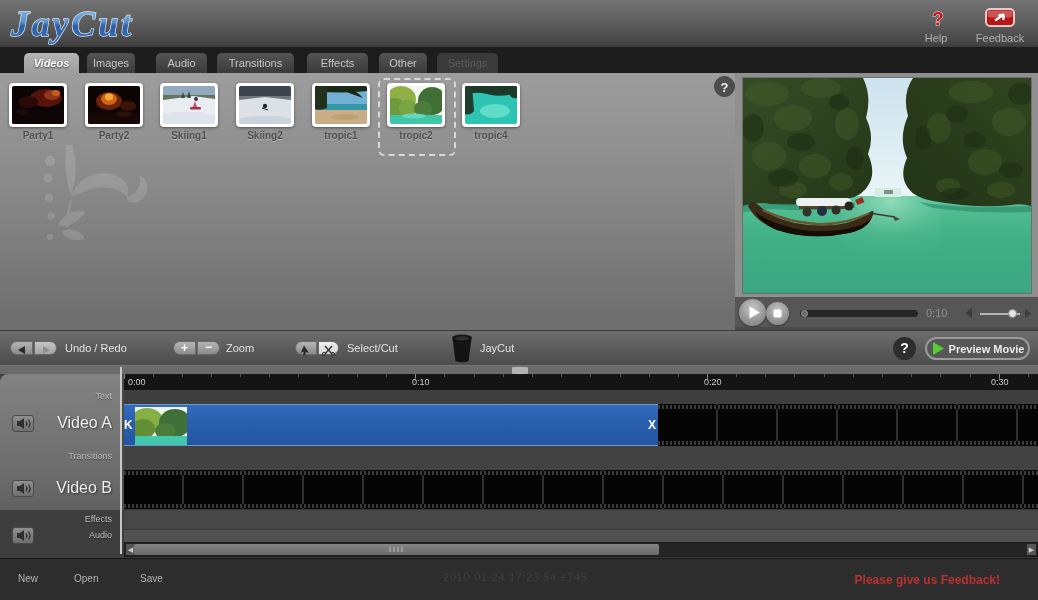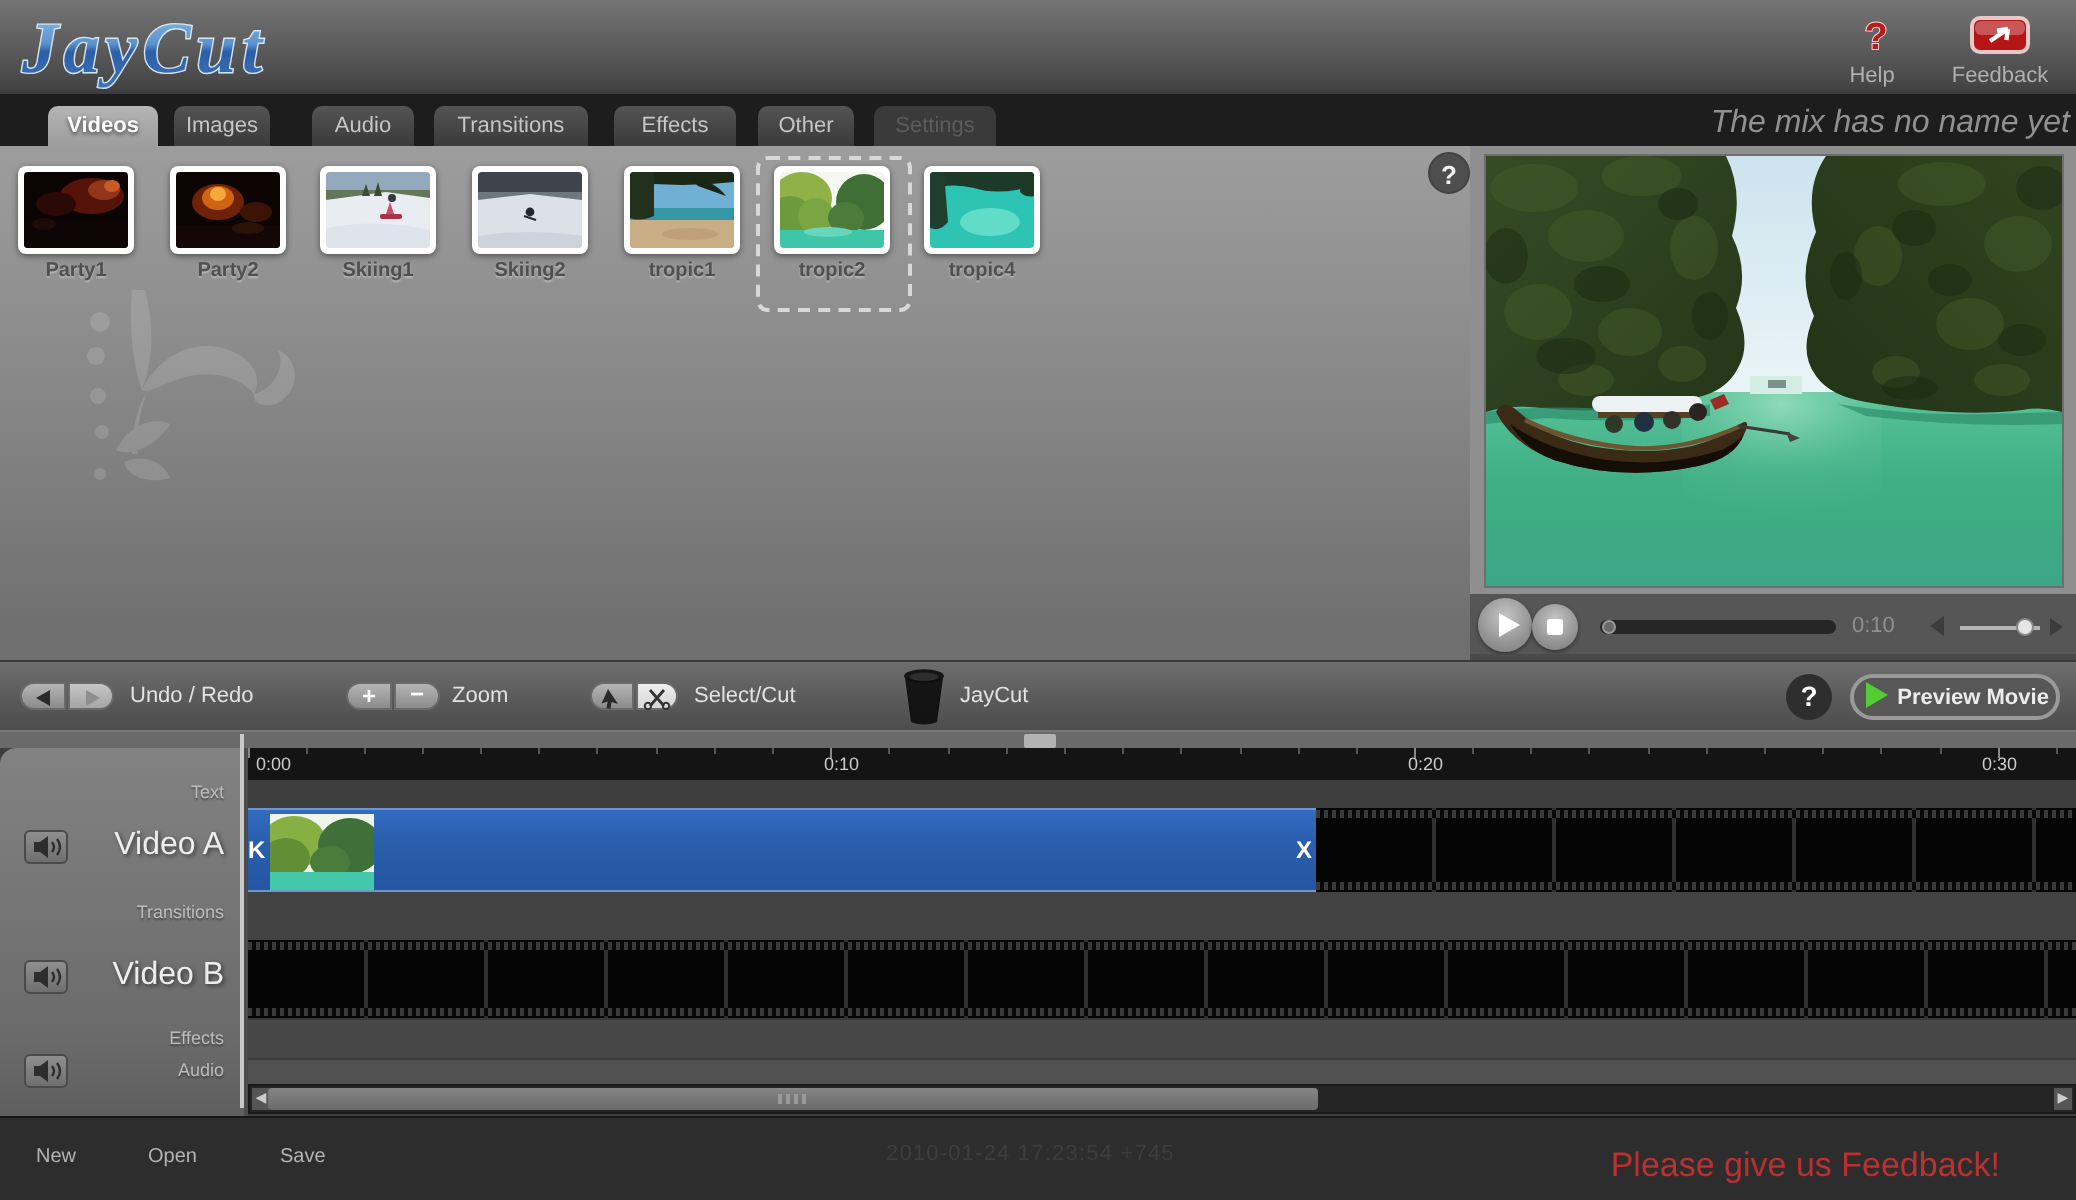--- a/index.html
+++ b/index.html
@@ -12,21 +12,21 @@
   background:linear-gradient(#747474, #5c5c5c 50%, #454545 92%, #3a3a3a); }
 #hdr-icons { right:10px; top:5px; width:150px; height:40px; }
 .hdr-lbl { color:#b0b0b0; font-size:11px; text-align:center; position:absolute; top:27px; width:70px; }
 
 
 #tabrow { left:0; top:47px; width:1038px; height:26px; background:#1d1d1d; }
 .tab { position:absolute; top:6px; height:20px; border-radius:5px 5px 0 0;
   background:linear-gradient(#545454,#3a3a3a); color:#c6c6c6; font-size:11px;
   text-align:center; line-height:20px; }
 .tab.active { background:linear-gradient(#b4b4b4,#9d9d9d); color:#fff; font-weight:bold;
-  text-shadow:0 1px 2px rgba(0,0,0,.6); }
+  text-shadow:0 1px 2px rgba(0,0,0,.6);font-style:italic; }
 .tab.disabled { background:#3a3a3a; color:#5c5c5c; }
 #mixname { position:absolute; right:3px; top:6px; color:#919191; font-size:16px; font-style:italic; }
 
 
 #library { left:0; top:73px; width:735px; height:257px;
   background:linear-gradient(#9d9d9d, #8b8b8b 40%, #6f6f6f 95%); }
 .thumb { position:absolute; top:10px; width:58px; height:44px; background:#fff;
   border-radius:4px; padding:3px; box-shadow:0 1px 3px rgba(0,0,0,.45); }
 .thumb svg { width:52px; height:38px; border-radius:2px; display:block; }
 .tlabel { position:absolute; top:57px; width:58px; text-align:center; font-size:10px;
@@ -57,21 +57,21 @@
   font-size:11px; font-weight:bold; line-height:20px; text-align:center; }
 #tb-help { position:absolute; left:893px; top:6px; width:23px; height:23px; border-radius:50%;
   background:#2e2e2e; color:#fff; font-size:14px; font-weight:bold; text-align:center; line-height:23px; }
 
 
 #zoomstrip { left:0; top:365px; width:1038px; height:9px; background:#6a6a6a; border-top:1px solid #777; }
 #zoomhandle { left:512px; top:1px; width:16px; height:7px; background:#b2b2b2; border-radius:1px; }
 
 
 #timeline { left:0; top:374px; width:1038px; height:184px; background:#3e3e3e; }
-#sidebar { left:0; top:0px; width:124px; height:184px;
+#sidebar { left:0; top:0px; width:124px; height:136px;
   background:linear-gradient(#828282, #6a6a6a 80%, #5f5f5f); border-radius:8px 0 0 0;
   border-right:2px solid #4c4c4c; }
 .side-sm { position:absolute; right:10px; color:#bdbdbd; font-size:9px; text-shadow:0 1px 1px rgba(0,0,0,.4); }
 .side-lg { position:absolute; right:10px; color:#ededed; font-size:16px; text-shadow:1px 1px 2px rgba(0,0,0,.5); }
 .spk { position:absolute; left:12px; width:22px; height:17px; border-radius:3px;
   background:linear-gradient(#8f8f8f,#6f6f6f); border:1px solid #4a4a4a; }
 #ruler { left:124px; top:0; width:914px; height:16px; background:#141414; }
 .rlabel { position:absolute; top:3px; color:#cccccc; font-size:9px; }
 #row-text { left:124px; top:16px; width:914px; height:14px; background:#3e3e3e; }
 #stripA { left:658px; top:30px; width:380px; height:42px; }
@@ -90,21 +90,21 @@
 #sb-thumb { left:9px; top:1px; width:525px; height:11px;
   background:linear-gradient(#858585,#6a6a6a); border-radius:2px; }
 .sb-arrow { position:absolute; top:1px; width:9px; height:11px; background:#555; color:#ccc;
   font-size:7px; line-height:11px; text-align:center; }
 #playhead { left:120px; top:-7px; width:2px; height:187px; background:#c9c9c9; }
 
 
 #bottombar { left:0; top:558px; width:1038px; height:42px; background:#2d2d2d; border-top:1px solid #161616; }
 .menu { position:absolute; top:14px; color:#b4b4b4; font-size:10px; }
 #datefaint { position:absolute; left:443px; top:12px; color:#3e3e3e; font-size:11px; letter-spacing:0.6px; }
-#feedback { position:absolute; right:38px; top:14px; color:#bb3131; font-size:17px; font-weight:normal; }
+#feedback { position:absolute; right:38px; top:14px; color:#bb3131; font-size:12px; font-weight:bold; }
 </style>
 </head>
 <body>
 
 <div class="abs" id="header">
   <svg class="abs" style="left:10px;top:5px" width="130" height="40" viewBox="0 0 130 40">
     <defs>
       <linearGradient id="lg" x1="0" y1="0" x2="0" y2="1">
         <stop offset="0" stop-color="#8fc0ea"></stop>
         <stop offset=".45" stop-color="#5a92cc"></stop>
@@ -129,21 +129,20 @@
 </div>
 
 <div class="abs" id="tabrow">
   <div class="tab active" style="left:24px;width:55px;">Videos</div>
   <div class="tab" style="left:87px;width:48px;">Images</div>
   <div class="tab" style="left:156px;width:51px;">Audio</div>
   <div class="tab" style="left:217px;width:77px;">Transitions</div>
   <div class="tab" style="left:307px;width:61px;">Effects</div>
   <div class="tab" style="left:379px;width:48px;">Other</div>
   <div class="tab disabled" style="left:437px;width:61px;">Settings</div>
-  <div id="mixname">The mix has no name yet</div>
 </div>
 
 <div class="abs" id="library">
   <svg class="abs" style="left:0;top:72px" width="260" height="200" viewBox="0 0 260 200" opacity="0.13">
     <g fill="#ffffff" stroke="none">
       <circle cx="50" cy="16" r="5"></circle>
       <circle cx="48" cy="33" r="4.5"></circle>
       <circle cx="49" cy="53" r="4"></circle>
       <circle cx="51" cy="71" r="3.5"></circle>
       <circle cx="50" cy="92" r="3"></circle>

